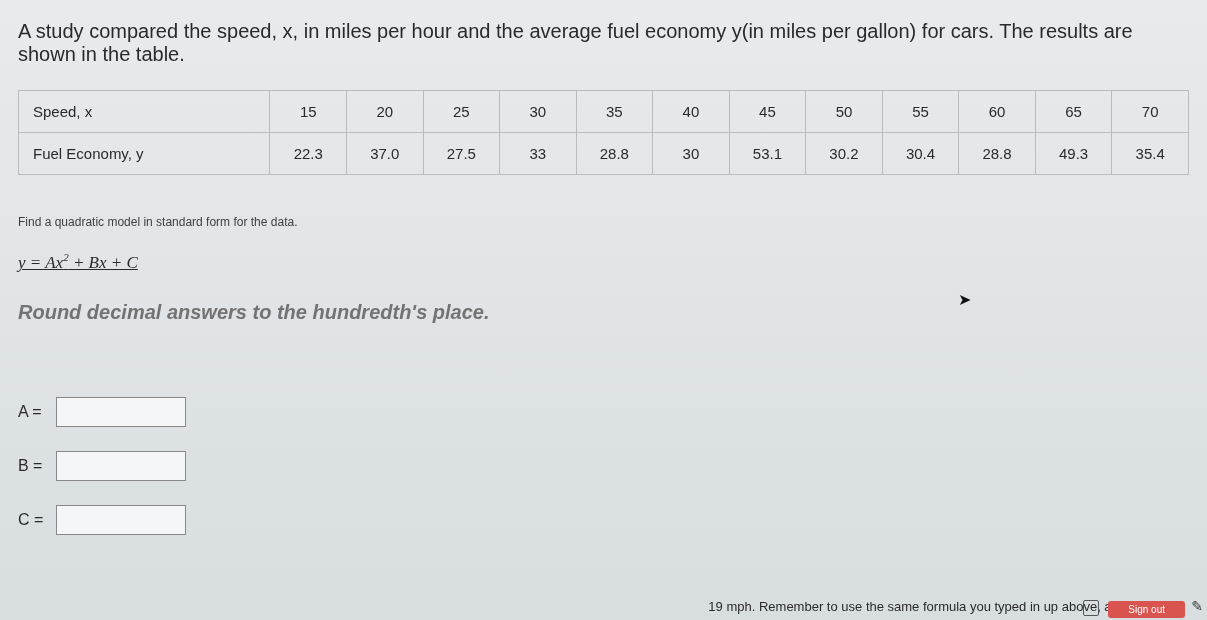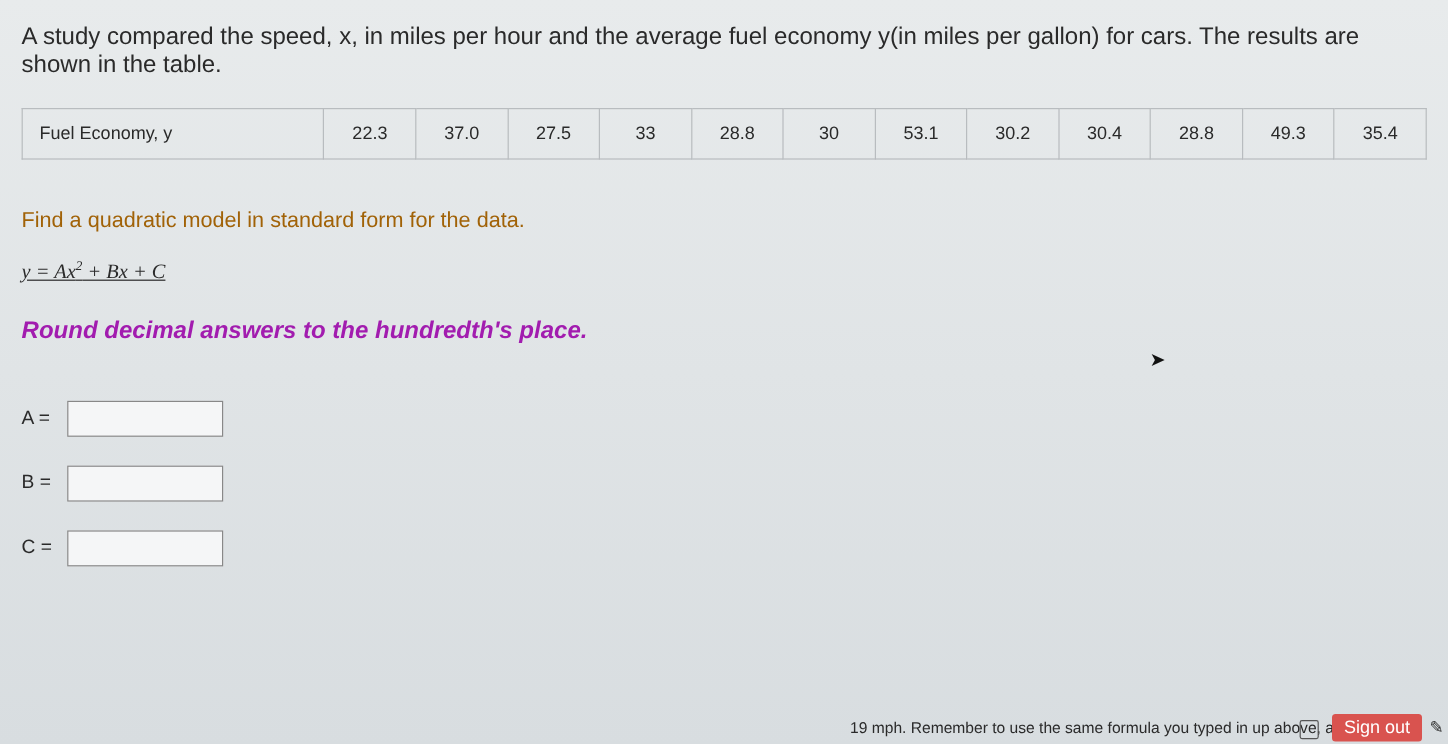--- a/index.html
+++ b/index.html
@@ -37,42 +37,42 @@
     }
     table.data td.label {
       width: 230px;
       padding-left: 14px;
     }
     table.data td.val {
       text-align: center;
       width: 70px;
     }
     .instruction {
-      font-size: 18px;
-      color: #a16207;
+      font-size: 12px;
+      color: #404040;
       margin-bottom: 22px;
     }
     .equation {
       font-family: "Times New Roman", serif;
       font-size: 17px;
       font-style: italic;
       color: #2a2a2a;
       margin-bottom: 28px;
       text-decoration: underline;
     }
     .equation .sup {
       font-size: 11px;
       vertical-align: super;
     }
     .round-note {
       font-size: 20px;
       font-weight: bold;
       font-style: italic;
-      color: #a21caf;
-      margin-bottom: 46px;
+      color: #737373;
+      margin-bottom: 73px;
     }
     .answer-row {
       display: flex;
       align-items: center;
       margin-bottom: 24px;
     }
     .answer-label {
       font-size: 16px;
       color: #2a2a2a;
       margin-right: 6px;
@@ -93,22 +93,22 @@
       font-size: 13px;
       color: #2a2a2a;
       text-align: right;
     }
     .signout {
       position: absolute;
       bottom: 2px;
       right: 22px;
       background: #d9534f;
       color: #fff;
-      font-size: 15px;
-      padding: 3px 10px;
+      font-size: 10px;
+      padding: 3px 20px;
       border-radius: 3px;
       border: none;
     }
     .cursor {
       position: absolute;
       top: 290px;
       left: 958px;
       font-size: 16px;
       color: #111;
       pointer-events: none;
@@ -130,20 +130,35 @@
       color: #333;
     }
   </style>
 </head>
 <body>
 
 <p class="intro">A study compared the speed, x, in miles per hour and the average fuel economy y(in miles per gallon) for cars. The results are shown in the table.</p>
 
 <table class="data">
   <tbody>
+      <tr>
+    <td class="label">Speed, x</td>
+    <td class="val">15</td>
+    <td class="val">20</td>
+    <td class="val">25</td>
+    <td class="val">30</td>
+    <td class="val">35</td>
+    <td class="val">40</td>
+    <td class="val">45</td>
+    <td class="val">50</td>
+    <td class="val">55</td>
+    <td class="val">60</td>
+    <td class="val">65</td>
+    <td class="val">70</td>
+  </tr>
   <tr>
     <td class="label">Fuel Economy, y</td>
     <td class="val">22.3</td>
     <td class="val">37.0</td>
     <td class="val">27.5</td>
     <td class="val">33</td>
     <td class="val">28.8</td>
     <td class="val">30</td>
     <td class="val">53.1</td>
     <td class="val">30.2</td>

